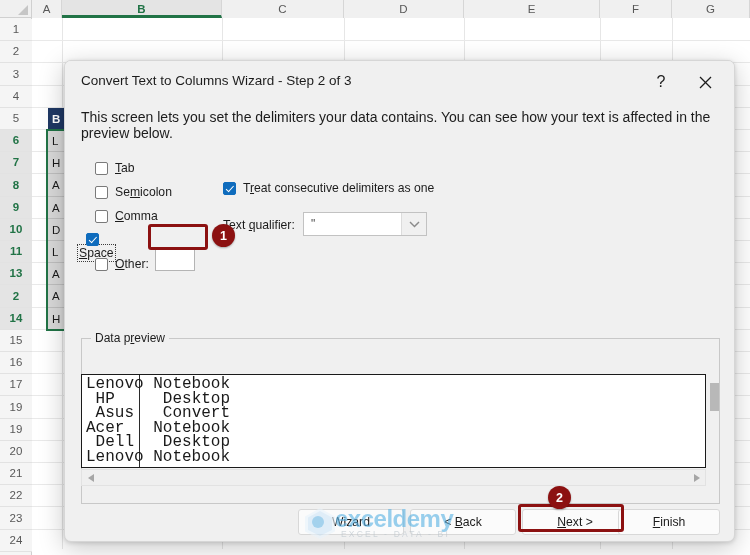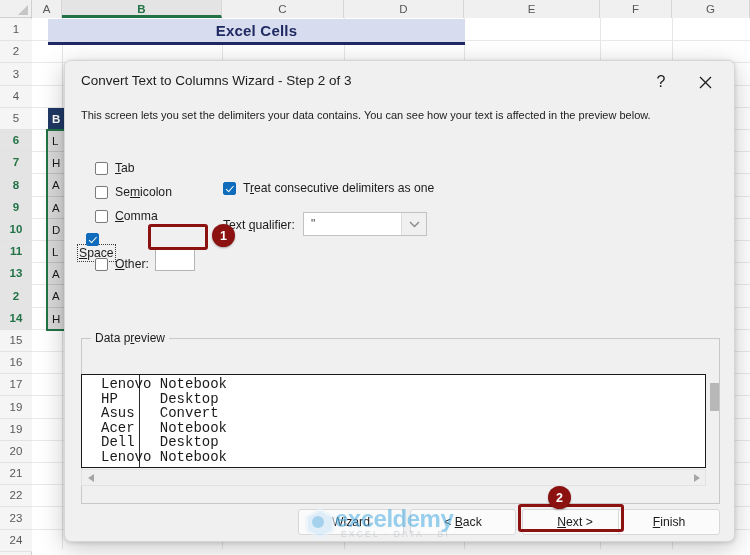--- a/index.html
+++ b/index.html
@@ -209,21 +209,21 @@
   }
   .dlg-help { right: 56px; }
   .dlg-close { right: 12px; font-size: 15px; }
   .dlg-close svg, .dlg-help svg { display: block; }
 
   .dlg-desc {
     position: absolute;
     left: 16px;
     top: 48px;
     right: 16px;
-    font-size: 11px;
+    font-size: 14px;
     color: #1c1c1c;
   }
 
   
   .groupbox {
     position: absolute;
     border: 1px solid #c8c8c8;
     box-sizing: border-box;
     background: transparent;
   }
@@ -383,27 +383,28 @@
   }
   .prev-colsep {
     position: absolute;
     top: 0;
     bottom: 0;
     width: 1px;
     background: #2a2a2a;
   }
   .prev-lines {
     position: absolute;
-    left: 19px;
+    left: 4px;
     top: 2px;
     font-family: "Liberation Mono", "DejaVu Sans Mono", monospace;
-    font-size: 14px;
+    font-size: 16px;
     line-height: 14.5px;
     color: #1a1a1a;
     white-space: pre;
+    text-align: right;
   }
   .prev-line { white-space: pre; }
 
   #preview-vscroll {
     position: absolute;
     left: 645px;
     top: 322px;
     width: 9px;
     height: 28px;
     background: #b8b8b8;
@@ -543,23 +544,20 @@
         <div class="gridline-h" style="left: 32px; right: 0px; top: 395px;"></div>
         <div class="gridline-h" style="left: 32px; right: 0px; top: 418px;"></div>
         <div class="gridline-h" style="left: 32px; right: 0px; top: 440px;"></div>
         <div class="gridline-h" style="left: 32px; right: 0px; top: 462px;"></div>
         <div class="gridline-h" style="left: 32px; right: 0px; top: 484px;"></div>
         <div class="gridline-h" style="left: 32px; right: 0px; top: 506px;"></div>
         <div class="gridline-h" style="left: 32px; right: 0px; top: 529px;"></div>
         <div class="gridline-h" style="left: 32px; right: 0px; top: 551px;"></div>
       </div>
 
-    <div class="title-cell">
-      <span>Excel Cells</span>
-    </div>
 
     <div class="hdr-cell" style="top: 108px; height: 22px;">
       <span>B</span>
     </div>
 
     <div id="datacells">
         <div class="data-cell" style="top: 130px; height: 22px;">L</div>
         <div class="data-cell" style="top: 152px; height: 22px;">H</div>
         <div class="data-cell" style="top: 174px; height: 23px;">A</div>
         <div class="data-cell" style="top: 197px; height: 22px;">A</div>

